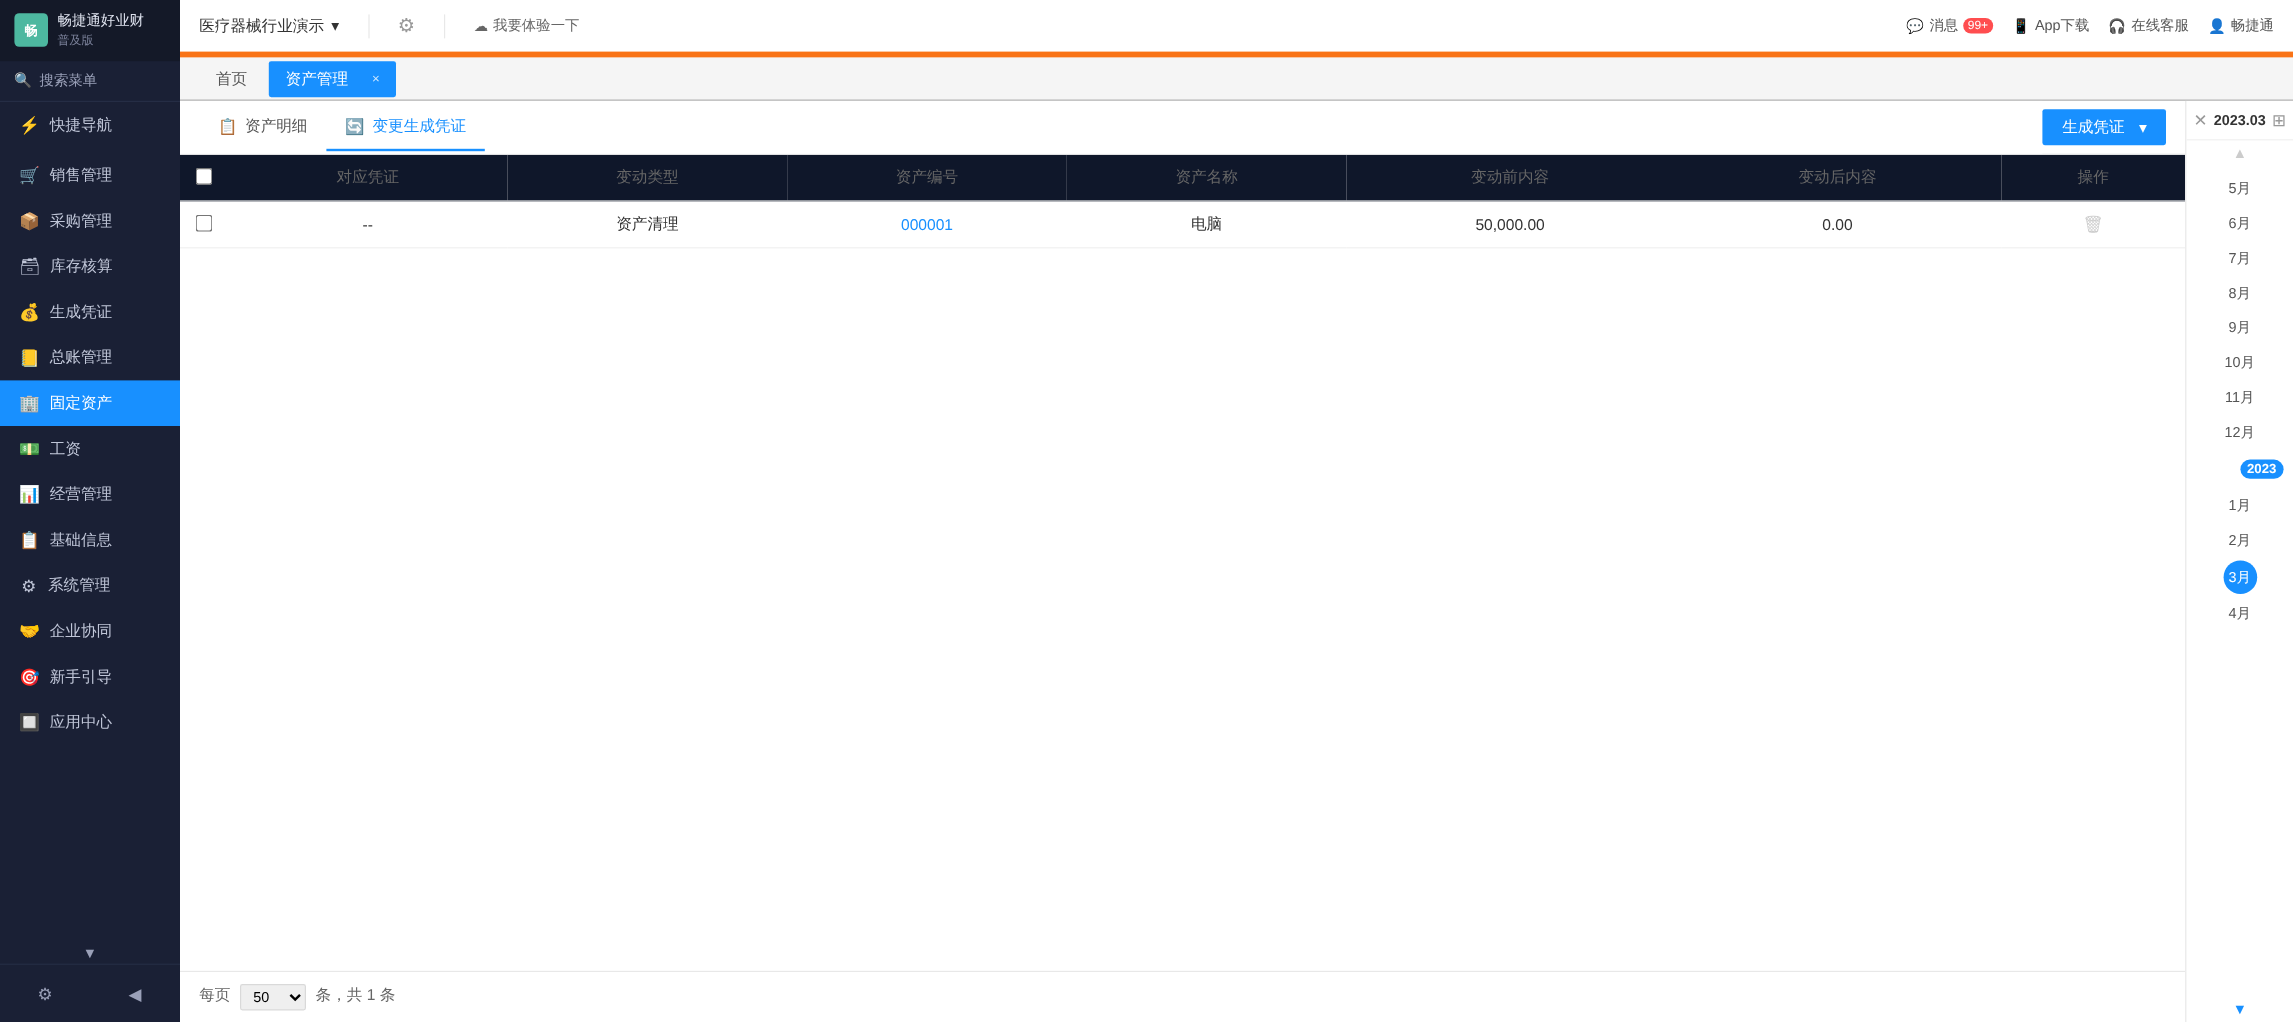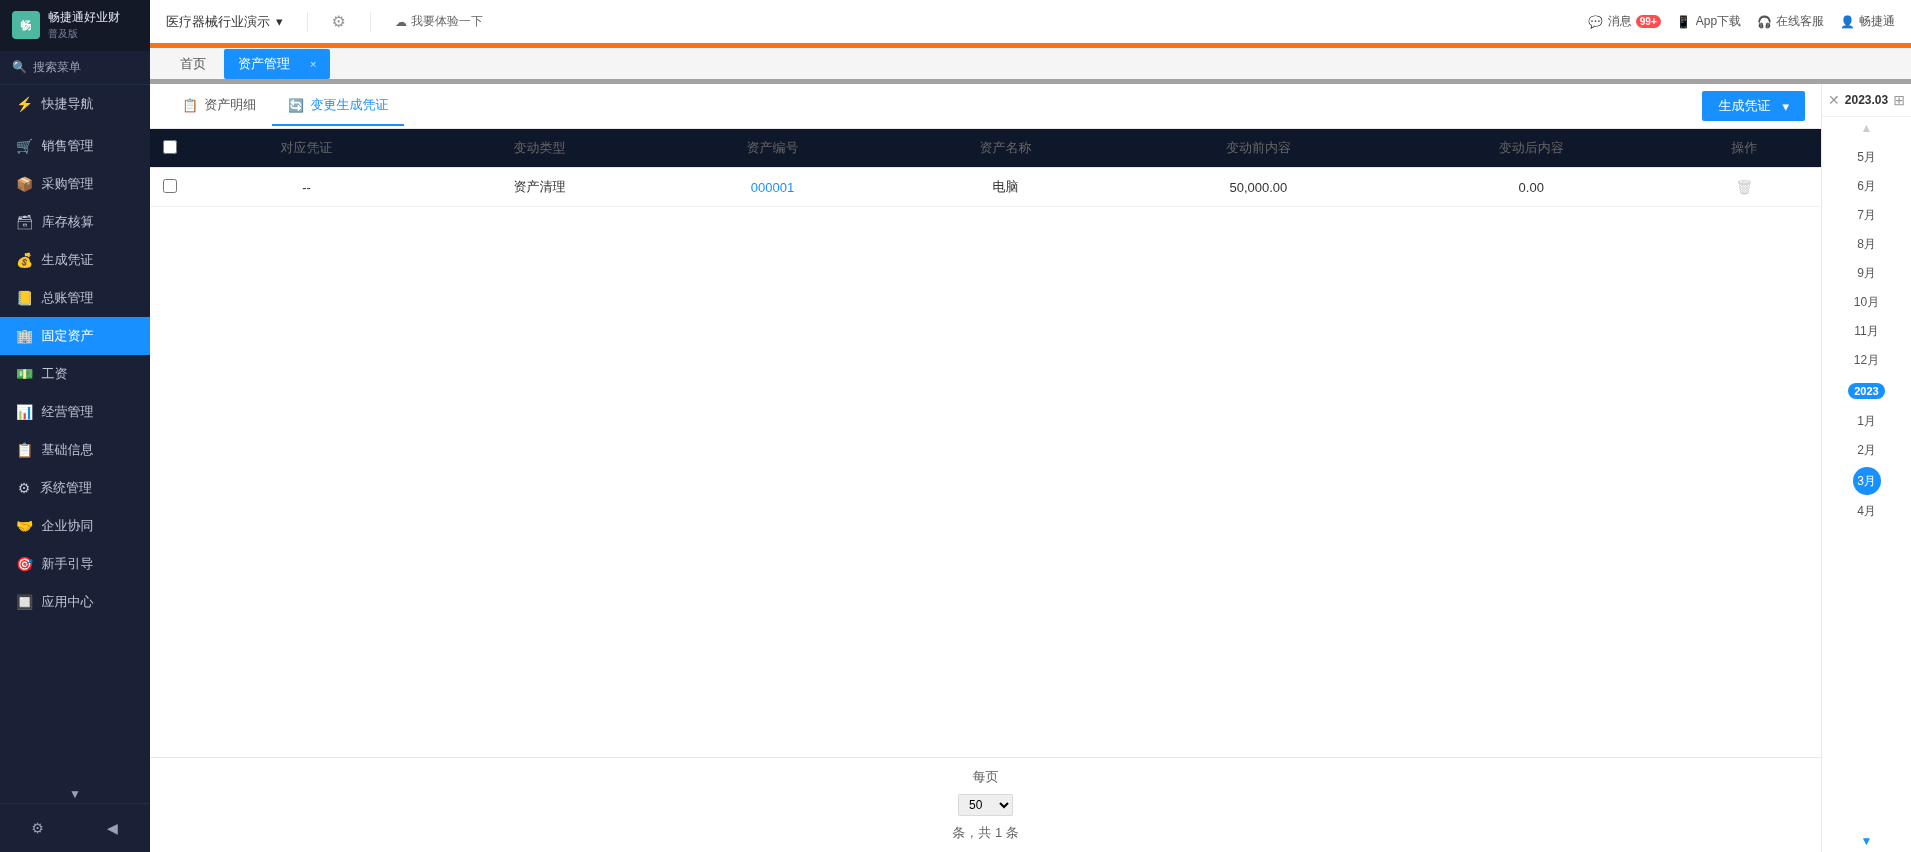--- a/index.html
+++ b/index.html
@@ -86,28 +86,28 @@
       display: flex; align-items: center; gap: 4px;
       color: #666; font-size: 12px; cursor: pointer;
     }
     .topbar-right { margin-left: auto; display: flex; align-items: center; gap: 16px; }
     .topbar-right-item {
       display: flex; align-items: center; gap: 4px;
       color: #555; font-size: 12px; cursor: pointer;
     }
     .badge {
       background: #ff4d4f; color: #fff; font-size: 10px;
-      padding: 1px 4px; border-radius: 8px; min-width: 18px; text-align: center; font-weight: bold;
+      padding: 1px 4px; border-radius: 8px; min-width: 18px; text-align: center;
     }
     .badge-plus { background: #ff4d4f; }
 
     
     .tabs-bar {
       background: #f5f5f5;
-      border-bottom: 5px solid #a3a3a3;
+      border-bottom: 1px solid #a3a3a3;
       display: flex; align-items: center;
       padding: 0 16px;
       height: 36px;
       gap: 4px;
     }
     .tab {
       padding: 6px 14px; font-size: 13px; cursor: pointer;
       color: #555; border-radius: 2px;
     }
     .tab.active {
@@ -175,24 +175,23 @@
     .checkbox-cell { width: 40px; }
     .checkbox { width: 14px; height: 14px; cursor: pointer; }
 
     
     .delete-icon { color: #ccc; cursor: pointer; font-size: 14px; }
 
     
     .table-footer {
       padding: 10px 16px;
       border-top: 1px solid #e8e8e8;
-      display: flex; align-items: center;
+      display: flex; 
       background: #fff; font-size: 13px; color: #666;
       gap: 8px;
-      flex-direction: column;
     }
     .page-size-select {
       border: 1px solid #d9d9d9; border-radius: 2px;
       padding: 2px 6px; font-size: 12px; cursor: pointer;
     }
     .gen-btn {
       background: #1890ff; color: #fff;
       border: none; border-radius: 2px;
       padding: 6px 16px; font-size: 13px; cursor: pointer;
       display: flex; align-items: center; gap: 12px;
@@ -225,21 +224,21 @@
       font-size: 12px; color: #555; cursor: pointer;
     }
     .month-item.current {
       background: #1890ff; color: #fff; border-radius: 50%;
       width: 28px; height: 28px; margin: 2px auto;
       display: flex; align-items: center; justify-content: center;
       padding: 0;
     }
     .year-section { padding: 4px 0; }
     .year-item {
-      display: flex; align-items: center; justify-content: center;
+      display: flex; align-items: center; justify-content: flex-end;
       padding: 4px 8px; font-size: 11px;
       color: #1890ff; font-weight: bold; cursor: pointer;
     }
     .year-badge {
       background: #1890ff; color: #fff;
       border-radius: 8px; padding: 2px 6px;
       font-size: 11px;
     }
     .scroll-arrow-up, .scroll-arrow-down {
       display: flex; align-items: center; justify-content: center;

